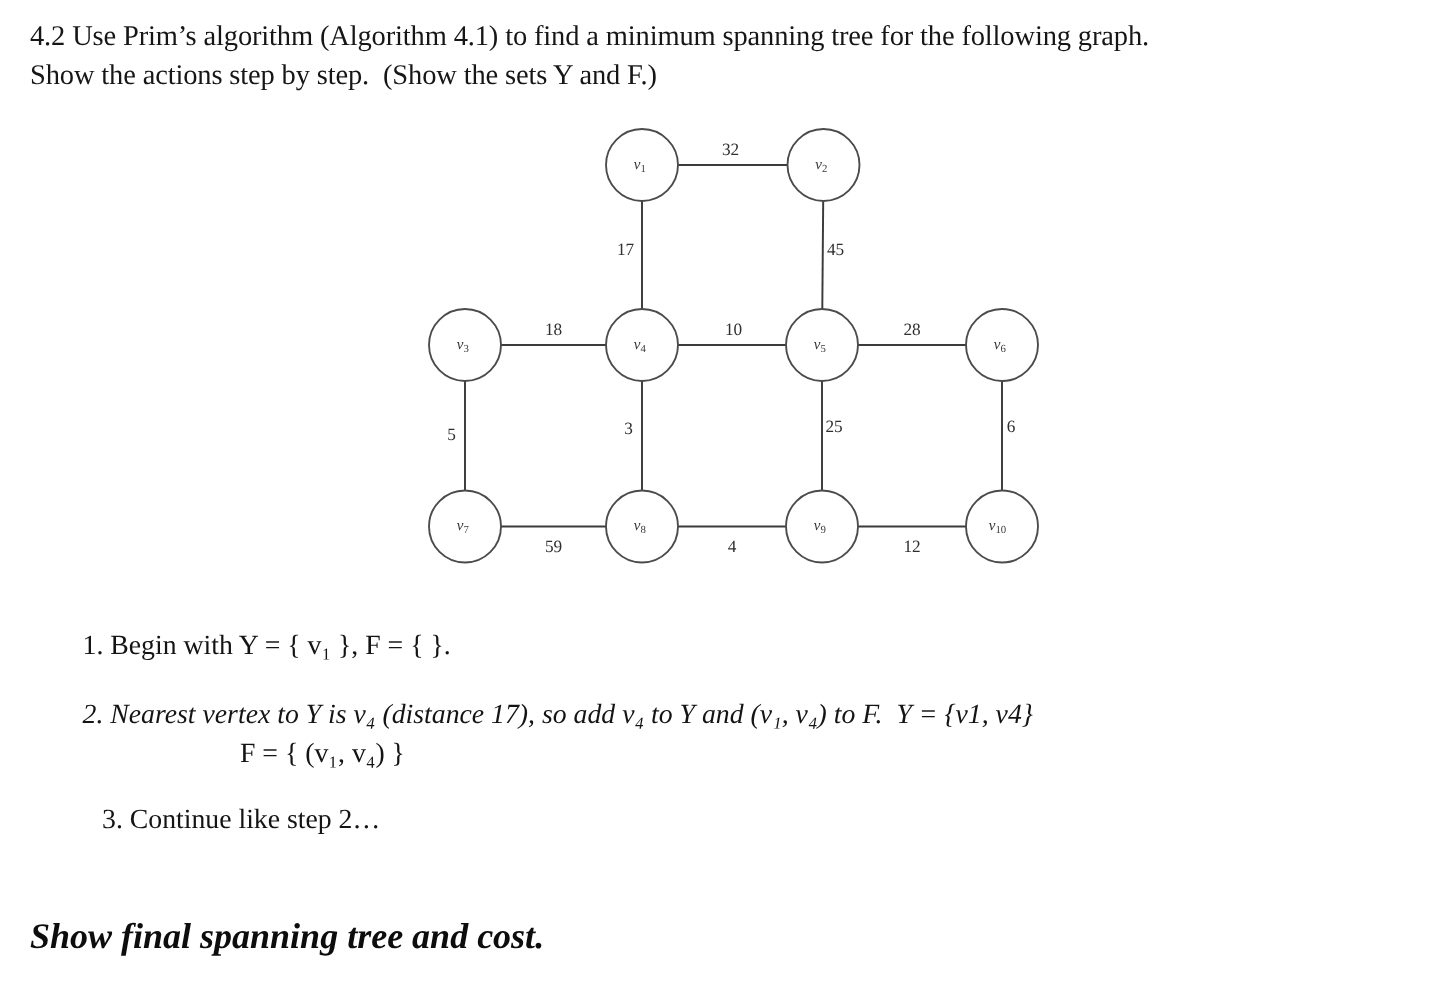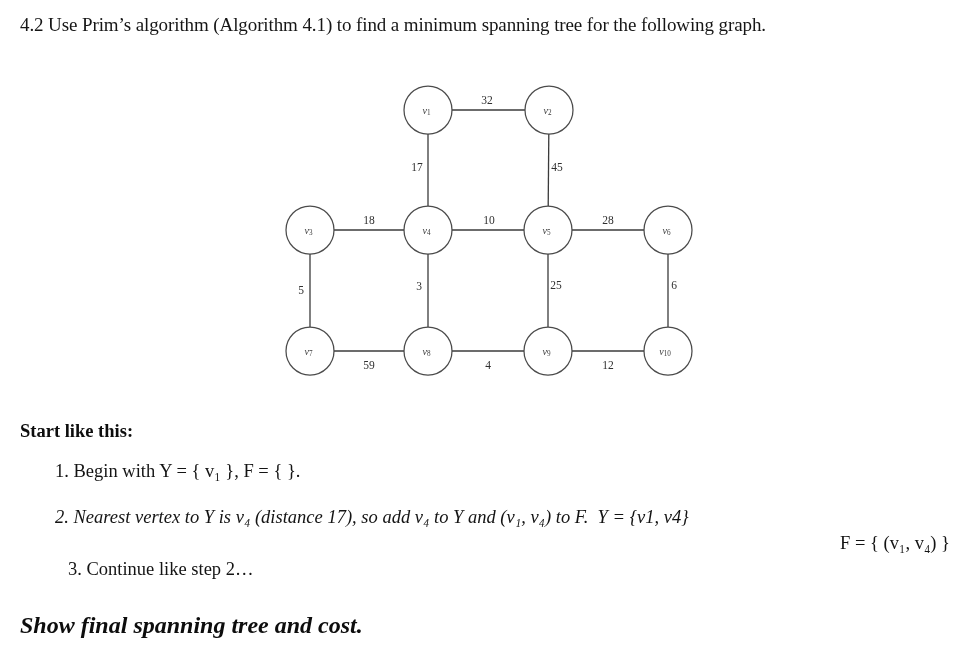--- a/index.html
+++ b/index.html
@@ -93,40 +93,41 @@
   }
   .step-line {
     font-family: "Liberation Serif", "DejaVu Serif", serif;
     font-size: 18.5px;
     line-height: 26px;
     color: #141414;
     white-space: pre;
   }
   .step-1 { margin-left: 35px; margin-bottom: 20px; }
   .step-2 { margin-left: 35px; margin-bottom: 0px; font-style: italic; }
-  .step-2b { margin-left: 140px; margin-bottom: 0px; text-align: right; }
+  .step-2b { margin-left: 140px; margin-bottom: 18px; }
   .step-3 { margin-left: 48px; margin-bottom: 0px; }
   .final-note {
     position: absolute;
     left: 20px;
     top: 612px;
     font-family: "Liberation Serif", "DejaVu Serif", serif;
     font-weight: bold;
     font-style: italic;
     font-size: 24px;
     line-height: 26px;
     color: #0d0d0d;
     white-space: pre;
   }
 </style>
 </head>
 <body>
 
 <div id="question-block">
   <div class="q-line">4.2 Use Prim’s algorithm (Algorithm 4.1) to find a minimum spanning tree for the following graph.</div>
+  <div class="q-line">Show the actions step by step.  (Show the sets Y and F.)</div>
 </div>
 
 <div id="graph-figure">
   <svg id="graph-svg" width="965" height="320" viewBox="0 0 965 320" xmlns="http://www.w3.org/2000/svg">
     <g id="edges-layer">
         <line x1="428" y1="32" x2="549" y2="32" class="edge-line"></line>
         <line x1="428" y1="32" x2="428" y2="152" class="edge-line"></line>
         <line x1="549" y1="32" x2="548" y2="152" class="edge-line"></line>
         <line x1="310" y1="152" x2="428" y2="152" class="edge-line"></line>
         <line x1="428" y1="152" x2="548" y2="152" class="edge-line"></line>
@@ -173,20 +174,19 @@
         <text x="556" y="207" class="edge-weight">25</text>
         <text x="674" y="207" class="edge-weight">6</text>
         <text x="369" y="287" class="edge-weight">59</text>
         <text x="488" y="287" class="edge-weight">4</text>
         <text x="608" y="287" class="edge-weight">12</text>
       </g>
   </svg>
 </div>
 
 <div id="answer-block">
-  <div class="start-heading">Start like this:</div>
   <div class="step-line step-1">1. Begin with Y = { v₁ }, F = { }.</div>
   <div class="step-line step-2">2. Nearest vertex to Y is v₄ (distance 17), so add v₄ to Y and (v₁, v₄) to F.  Y = {v1, v4}</div>
   <div class="step-line step-2b">F = { (v₁, v₄) }</div>
   <div class="step-line step-3">3. Continue like step 2…</div>
 </div>
 
 <div class="final-note">Show final spanning tree and cost.</div>
 
 </body></html>

